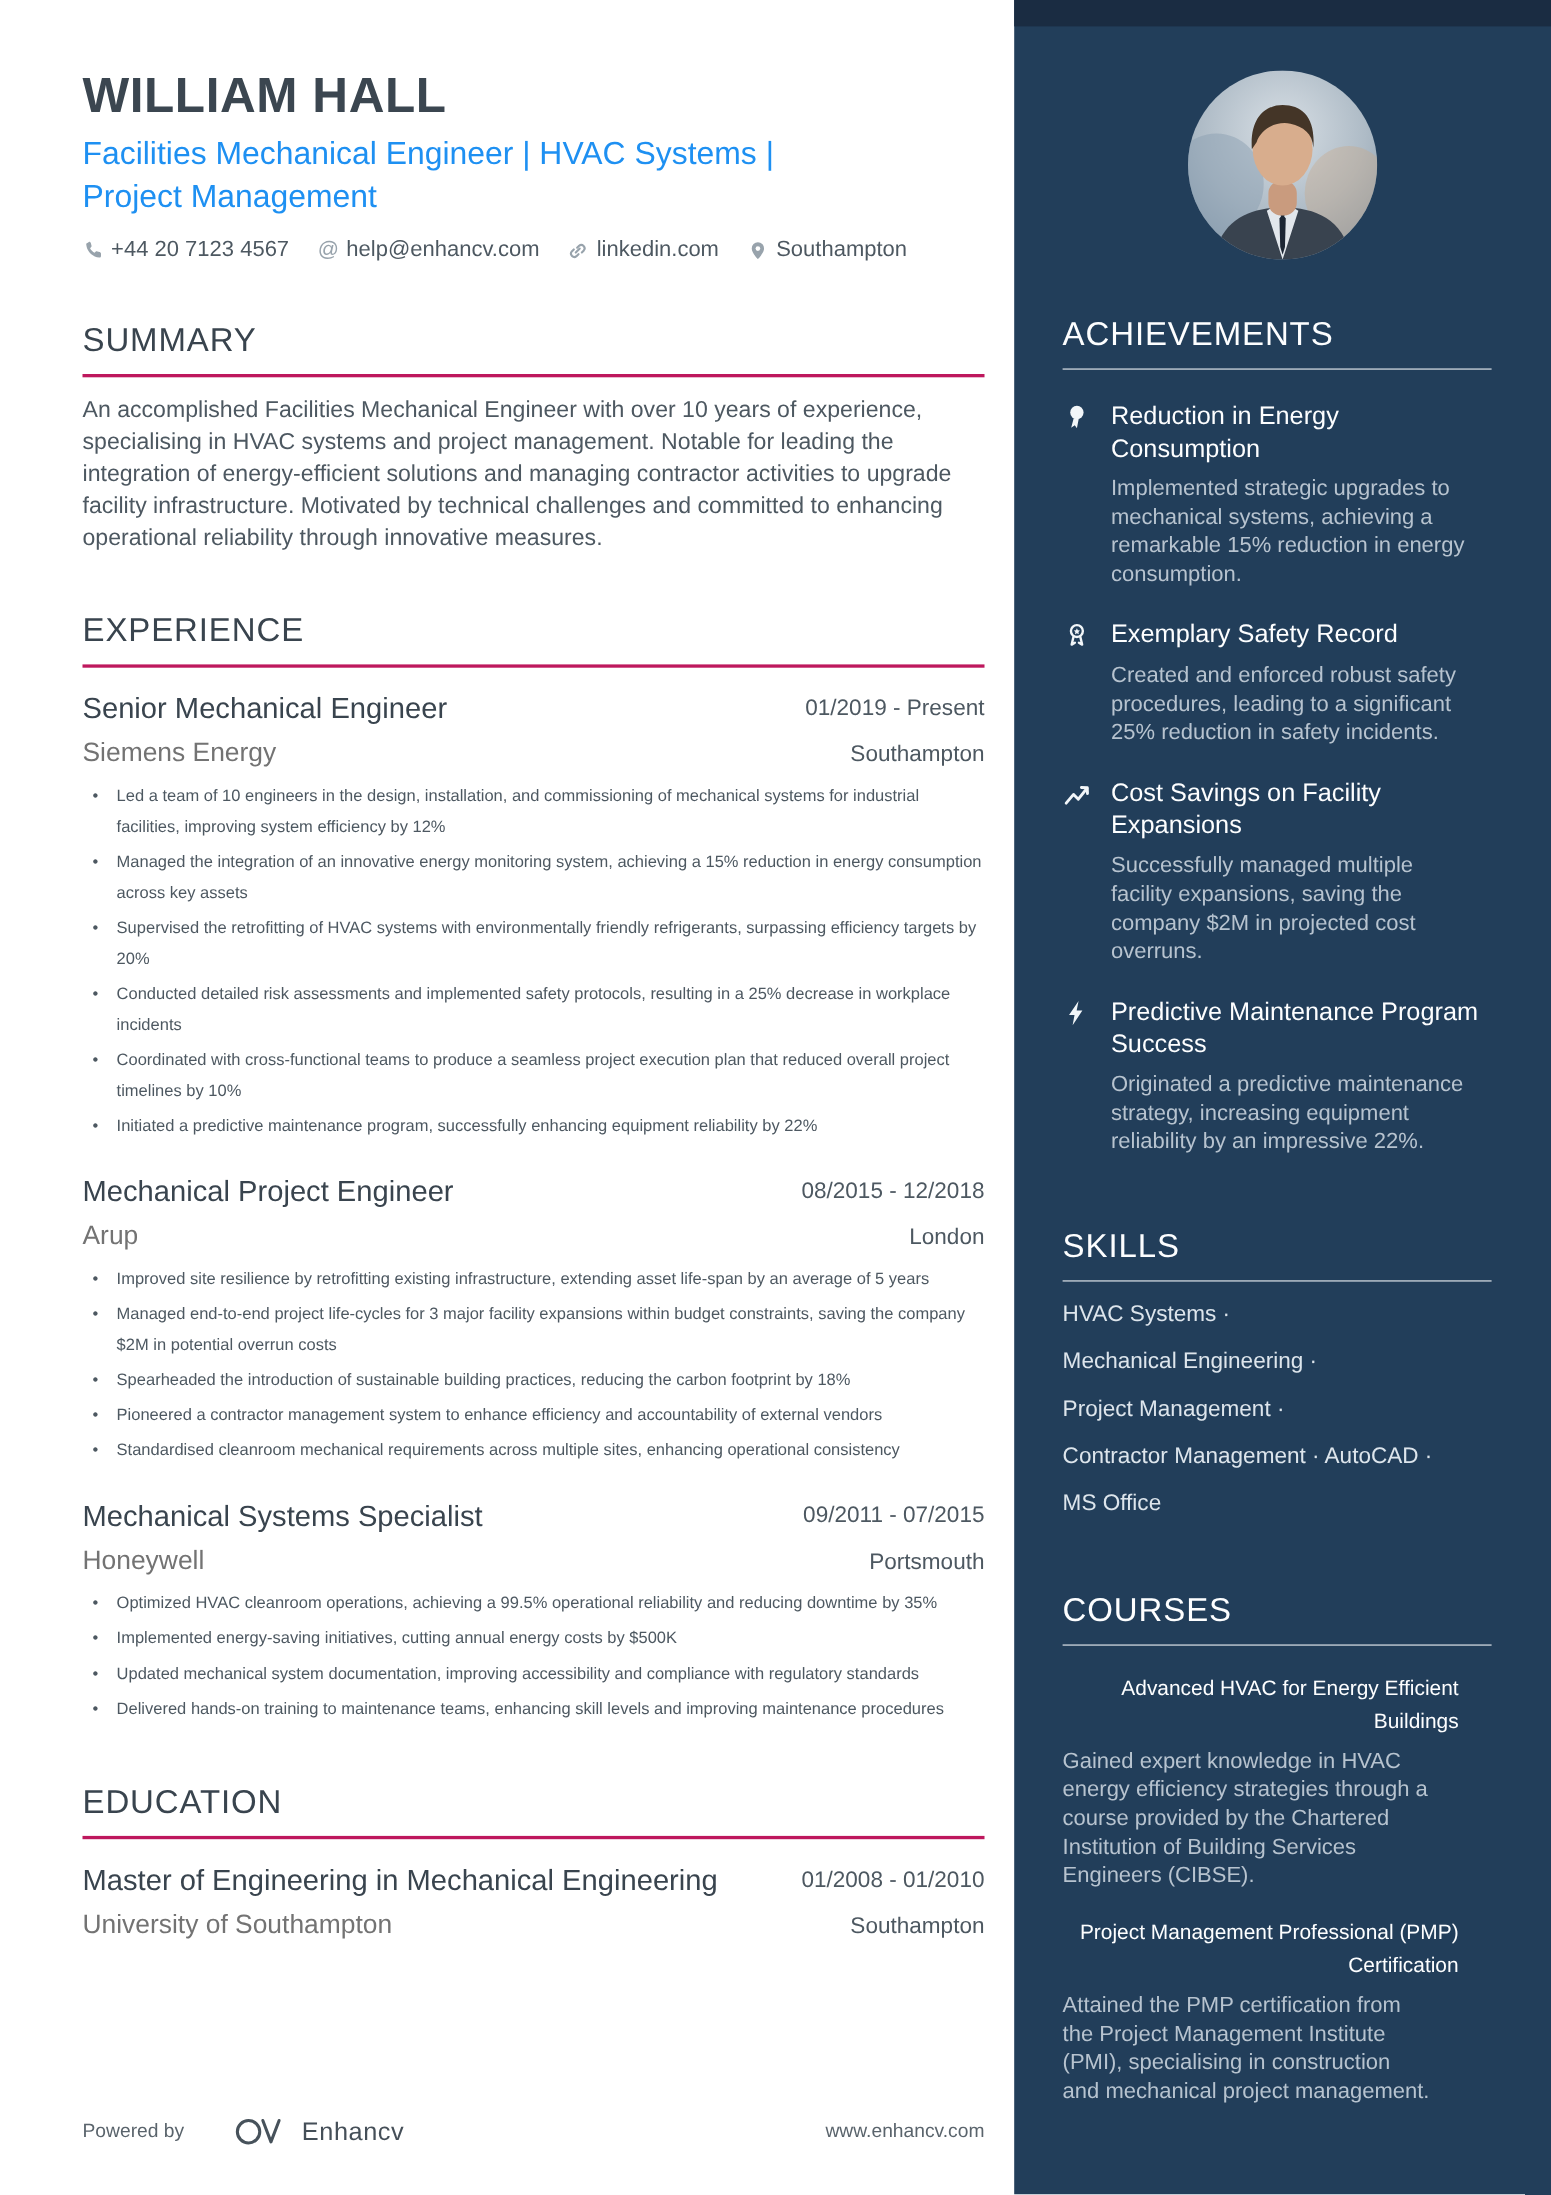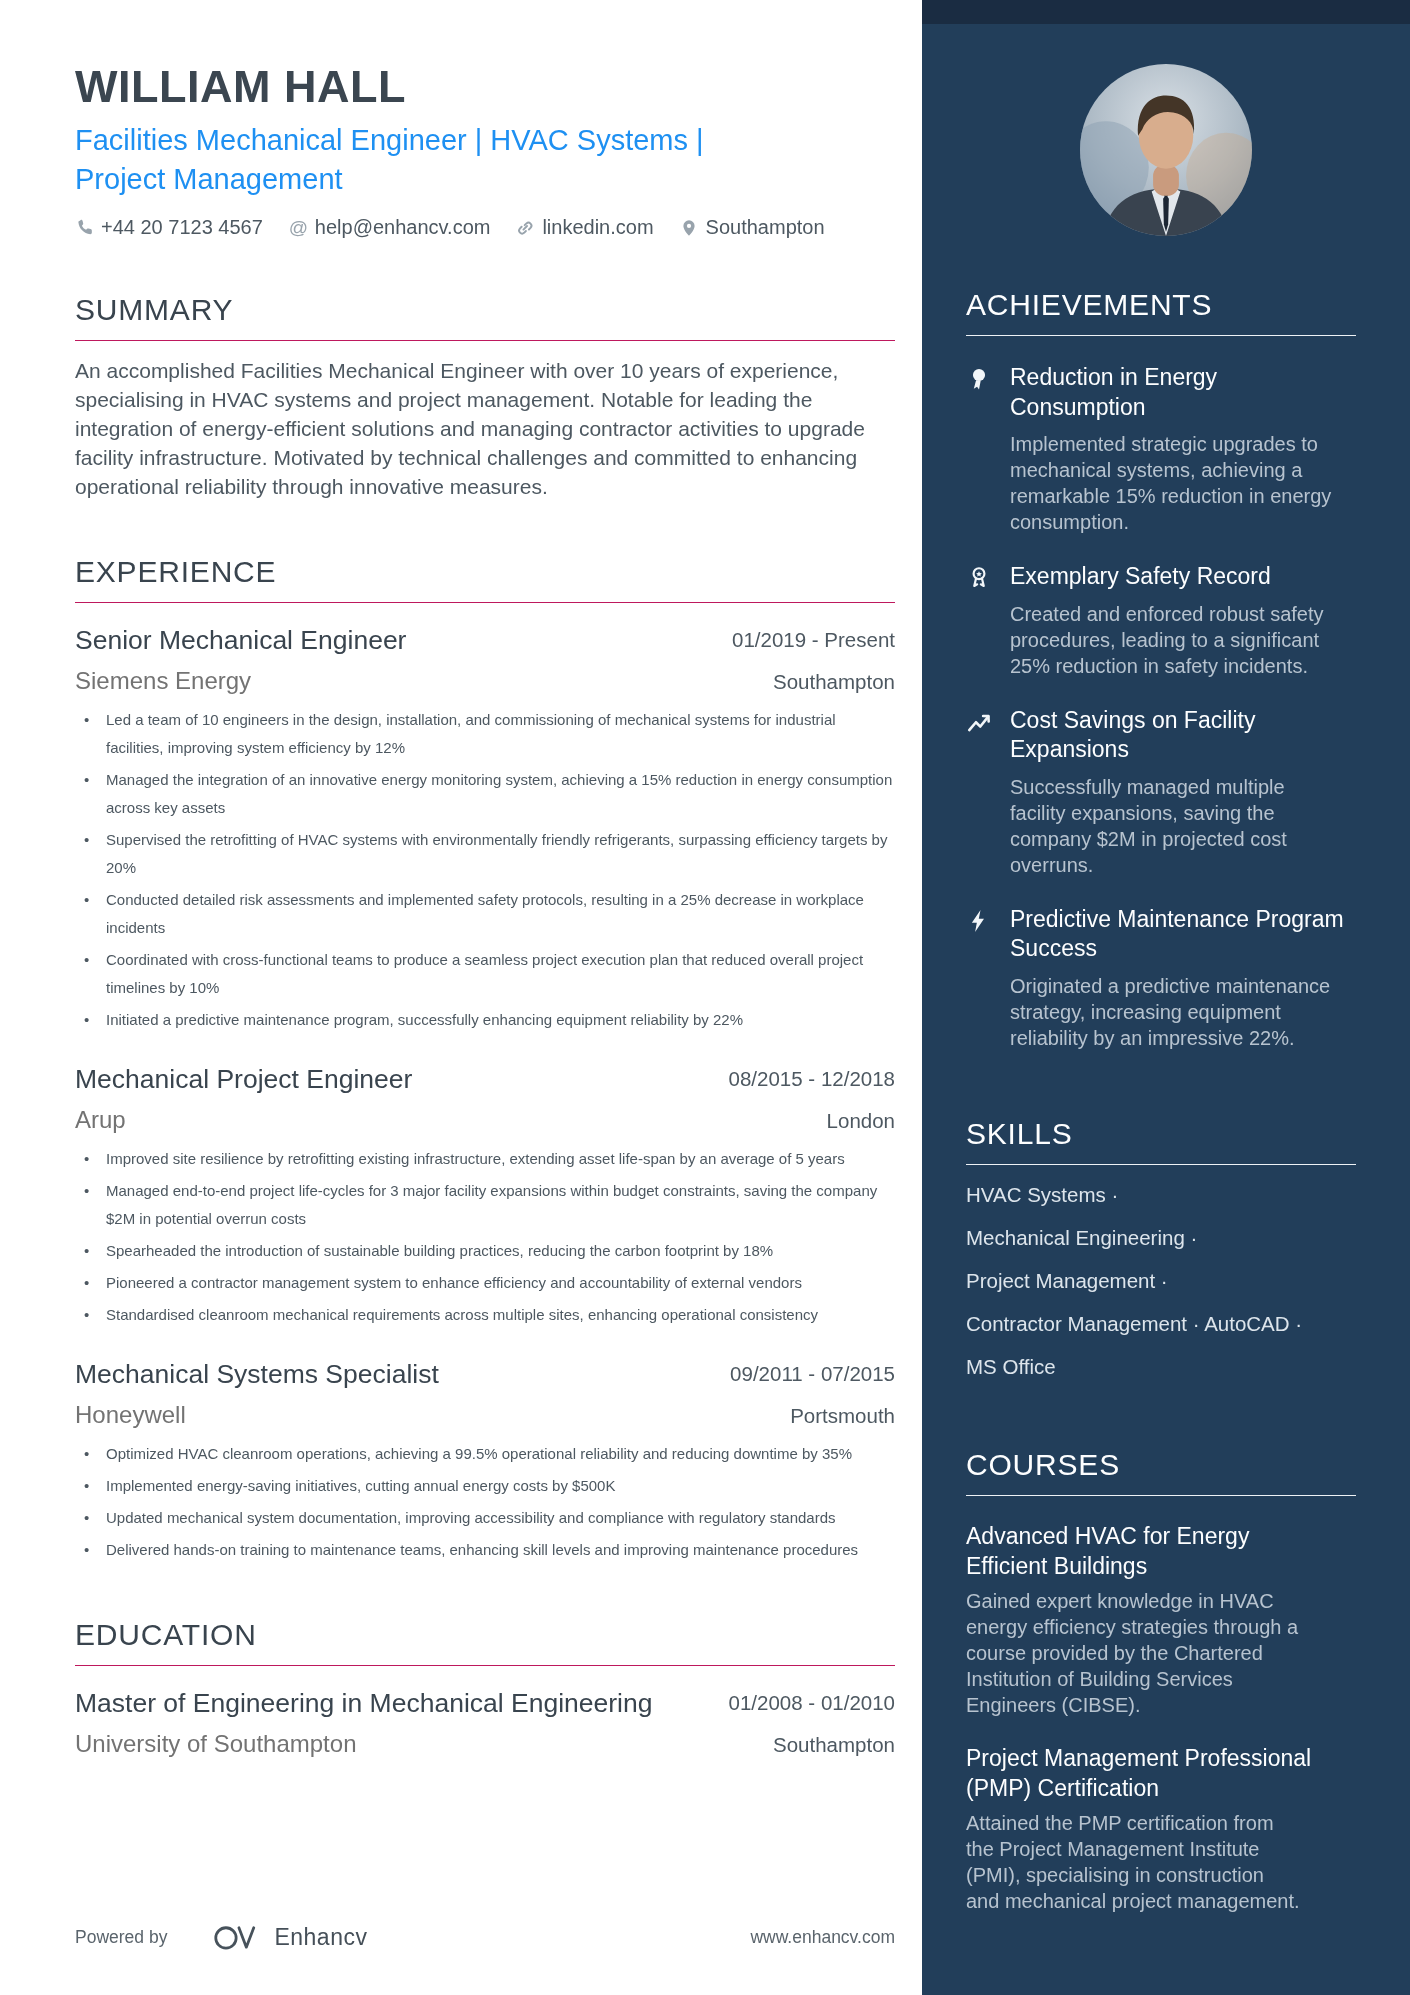--- a/index.html
+++ b/index.html
@@ -19,21 +19,21 @@
   .headline {
     margin-top:9px; font-size:29px; color:#1e90f2; line-height:39px; max-width:700px; font-weight:400;
   }
   .contact-row { margin-top:17px; display:flex; align-items:center; gap:26px; }
   .contact-item { display:flex; align-items:center; gap:8px; font-size:20px; color:#4d5861; }
   .cicon { width:18px; height:18px; flex:none; display:inline-flex; }
   .at-glyph { font-size:19px; color:#98a3ac; line-height:18px; }
   .section { margin-top:54px; }
   .section-heading {
     font-size:30px; font-weight:400; color:#39444e; letter-spacing:.8px;
-    padding-bottom:13px; border-bottom:1px solid #be185d; line-height:34px;
+    padding-bottom:13px; border-bottom:3px solid #be185d; line-height:34px;
   }
   .summary-text { margin-top:15px; font-size:21px; line-height:29px; color:#4d5861; max-width:820px; }
   .job { margin-top:20px; margin-bottom:28px; }
   .edu-item { margin-top:20px; margin-bottom:26px; }
   .row-split { display:flex; justify-content:space-between; align-items:flex-start; }
   .job-title { font-size:26.5px; color:#39444e; line-height:34px; max-width:590px; }
   .job-dates { font-size:20.5px; color:#4d5861; white-space:nowrap; padding-top:5px; }
   .company-row { display:flex; justify-content:space-between; align-items:baseline; margin-top:9px; }
   .company { font-size:24px; color:#737373; line-height:30px; }
   .location { font-size:20.5px; color:#4d5861; }
@@ -58,21 +58,21 @@
     padding-bottom:13px; border-bottom:1.5px solid #eef2f6; line-height:34px;
   }
   .ach-item { display:flex; gap:16px; margin-top:27px; }
   .ach-icon { width:28px; flex:none; padding-top:3px; }
   .ach-title { font-size:23px; color:#fdfeff; line-height:29.5px; font-weight:400; }
   .ach-text { margin-top:9px; font-size:20px; line-height:26px; color:#b7c3cf; max-width:330px; }
   .skills-block { margin-top:66px; }
   .skill-line { font-size:20.5px; color:#dde5ec; margin-top:17px; line-height:26px; }
   .courses-block { margin-top:68px; }
   .course-item { margin-top:25px; }
-  .course-title { font-size:23px; color:#fdfeff; line-height:30px; font-weight:400; max-width:360px; }
+  .course-title { font-size:19px; color:#fdfeff; line-height:30px; font-weight:400; max-width:360px;text-align:right; }
   .course-text { margin-top:7px; font-size:20px; line-height:26px; color:#b7c3cf; max-width:335px; }
   
   .footer {
     position:absolute; left:75px; top:1922px; width:820px;
     display:flex; align-items:center;
   }
   .powered { font-size:17.5px; color:#5a646c; }
   .brand-lockup { display:flex; align-items:center; gap:11px; margin-left:46px; }
   .brand-name { font-size:23px; color:#454f58; letter-spacing:.5px; }
   .site-url { margin-left:auto; font-size:17.5px; color:#5a646c; }

